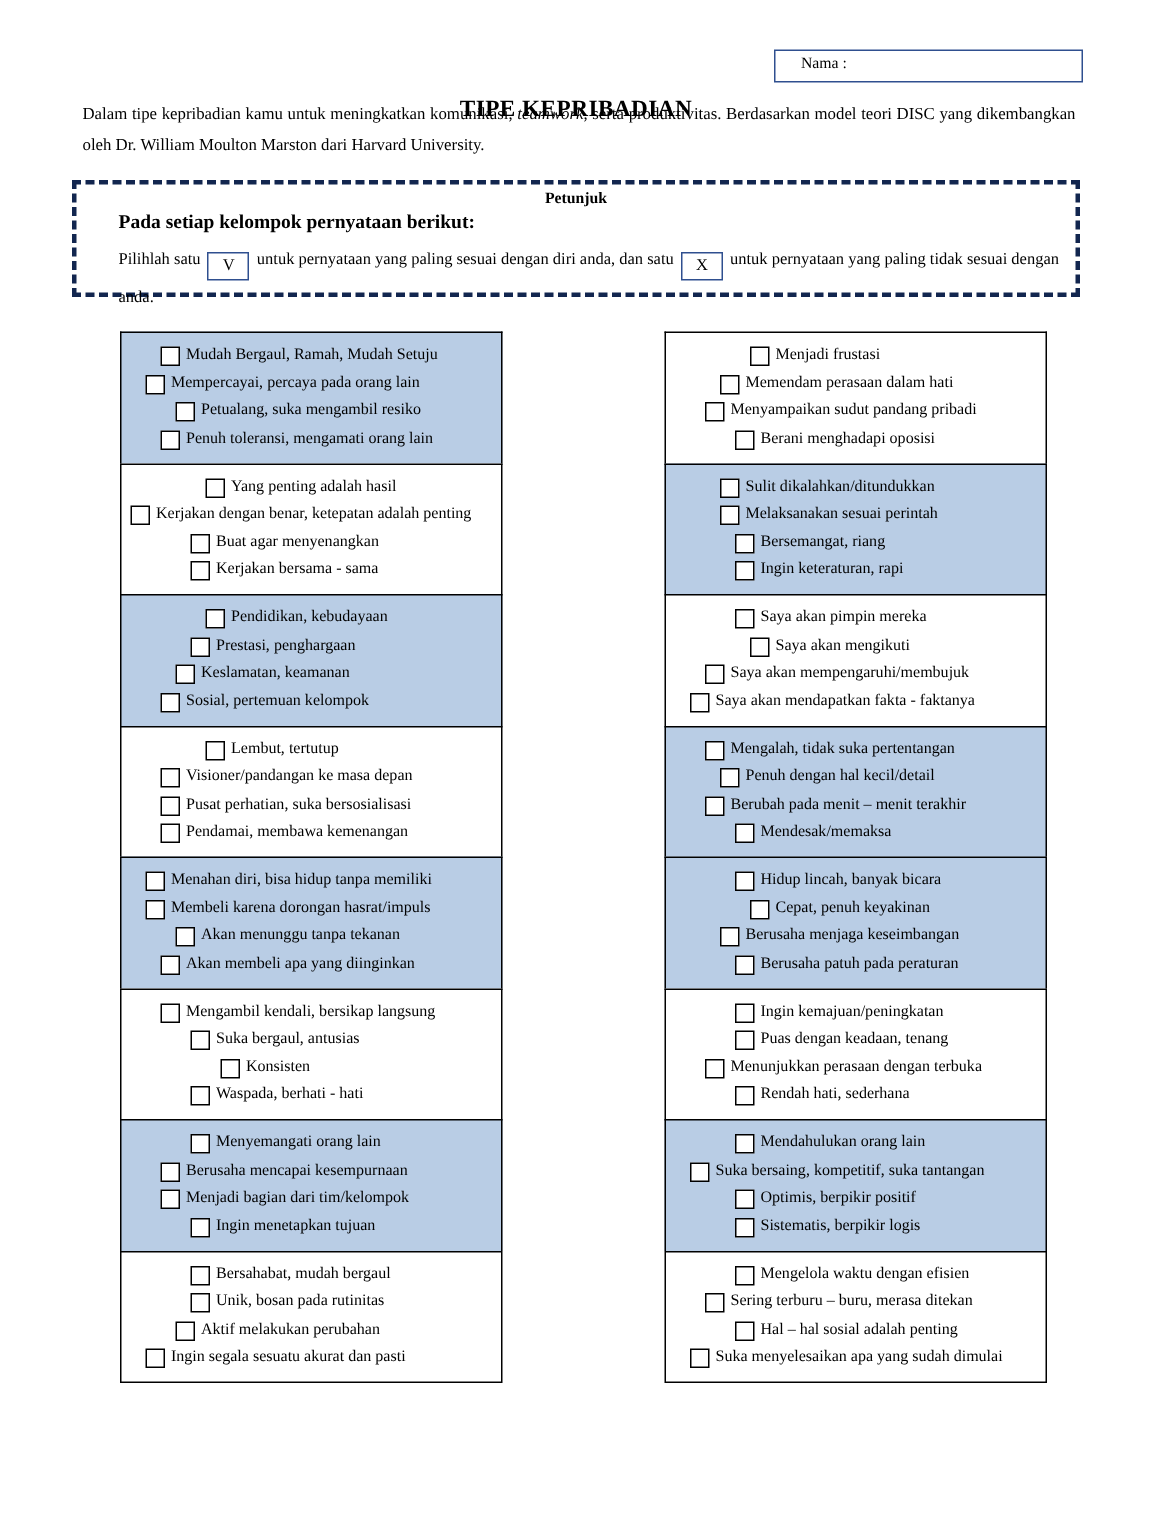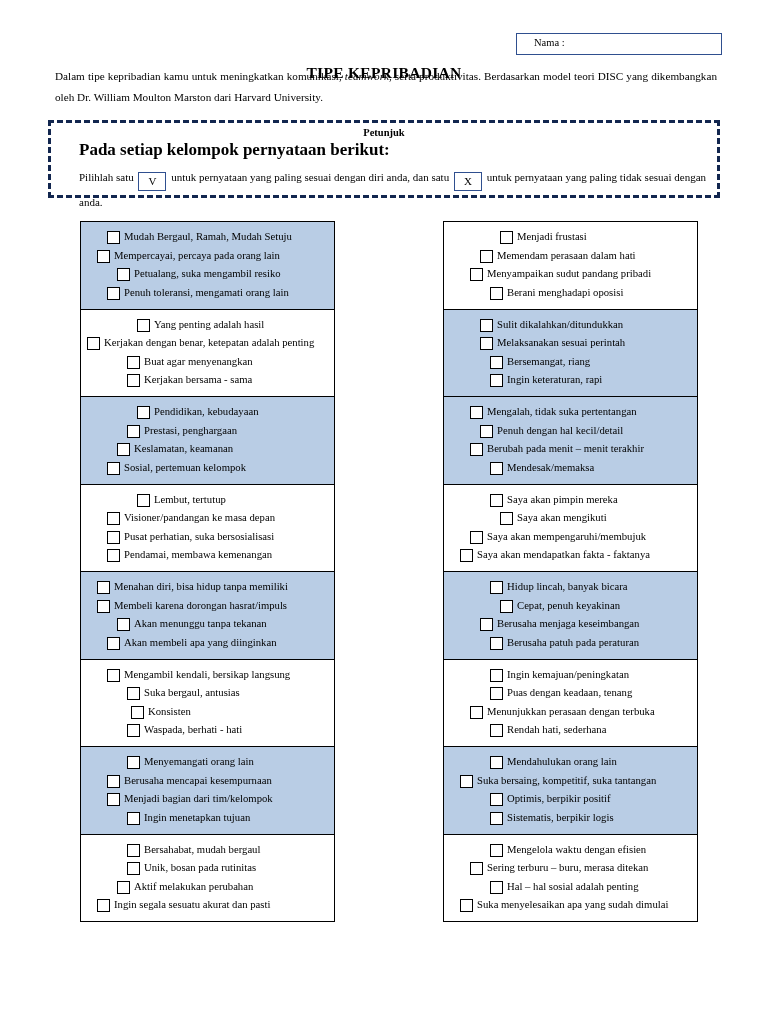--- a/index.html
+++ b/index.html
@@ -68,21 +68,21 @@
     border: 3px dashed #12264f;
     box-sizing: border-box;
   }
   .petunjuk-title {
     text-align: center;
     font-size: 10.5px;
     font-weight: bold;
     margin-top: 4px;
   }
   .petunjuk-sub {
-    font-size: 17px;
+    font-size: 13px;
     font-weight: bold;
     margin: 2px 0 0 28px;
   }
   .petunjuk-body {
     font-size: 11px;
     margin: 6px 0 0 28px;
     width: 630px;
     line-height: 2.0;
   }
   .inline-box {
@@ -137,21 +137,21 @@
   }
   .opt-text { padding-top: 0px; }
 
   
   .i0 { margin-left: 0px; }
   .i1 { margin-left: 10px; }
   .i2 { margin-left: 20px; }
   .i3 { margin-left: 30px; }
   .i4 { margin-left: 40px; }
   .i5 { margin-left: 50px; }
-  .i6 { margin-left: 44px; }
+  .i6 { margin-left: 60px; }
 </style>
 </head>
 <body>
 
 <div class="page">
 
   <div class="name-box">
     <span>Nama :</span>
   </div>
 
@@ -349,56 +349,56 @@
         </div>
         <div class="opt i4">
           <span class="cb"></span>
           <span class="opt-text">Bersemangat, riang</span>
         </div>
         <div class="opt i4">
           <span class="cb"></span>
           <span class="opt-text">Ingin keteraturan, rapi</span>
         </div>
       </div>
+      <div class="group">
+        <div class="opt i4">
+          <span class="cb"></span>
+          <span class="opt-text">Saya akan pimpin mereka</span>
+        </div>
+        <div class="opt i5">
+          <span class="cb"></span>
+          <span class="opt-text">Saya akan mengikuti</span>
+        </div>
+        <div class="opt i2">
+          <span class="cb"></span>
+          <span class="opt-text">Saya akan mempengaruhi/membujuk</span>
+        </div>
+        <div class="opt i1">
+          <span class="cb"></span>
+          <span class="opt-text">Saya akan mendapatkan fakta - faktanya</span>
+        </div>
+      </div>
       <div class="group shaded">
         <div class="opt i2">
           <span class="cb"></span>
           <span class="opt-text">Mengalah, tidak suka pertentangan</span>
         </div>
         <div class="opt i3">
           <span class="cb"></span>
           <span class="opt-text">Penuh dengan hal kecil/detail</span>
         </div>
         <div class="opt i2">
           <span class="cb"></span>
           <span class="opt-text">Berubah pada menit – menit terakhir</span>
         </div>
         <div class="opt i4">
           <span class="cb"></span>
           <span class="opt-text">Mendesak/memaksa</span>
         </div>
       </div>
-      <div class="group">
-        <div class="opt i4">
-          <span class="cb"></span>
-          <span class="opt-text">Saya akan pimpin mereka</span>
-        </div>
-        <div class="opt i5">
-          <span class="cb"></span>
-          <span class="opt-text">Saya akan mengikuti</span>
-        </div>
-        <div class="opt i2">
-          <span class="cb"></span>
-          <span class="opt-text">Saya akan mempengaruhi/membujuk</span>
-        </div>
-        <div class="opt i1">
-          <span class="cb"></span>
-          <span class="opt-text">Saya akan mendapatkan fakta - faktanya</span>
-        </div>
-      </div>
       <div class="group shaded">
         <div class="opt i4">
           <span class="cb"></span>
           <span class="opt-text">Hidup lincah, banyak bicara</span>
         </div>
         <div class="opt i5">
           <span class="cb"></span>
           <span class="opt-text">Cepat, penuh keyakinan</span>
         </div>
         <div class="opt i3">

